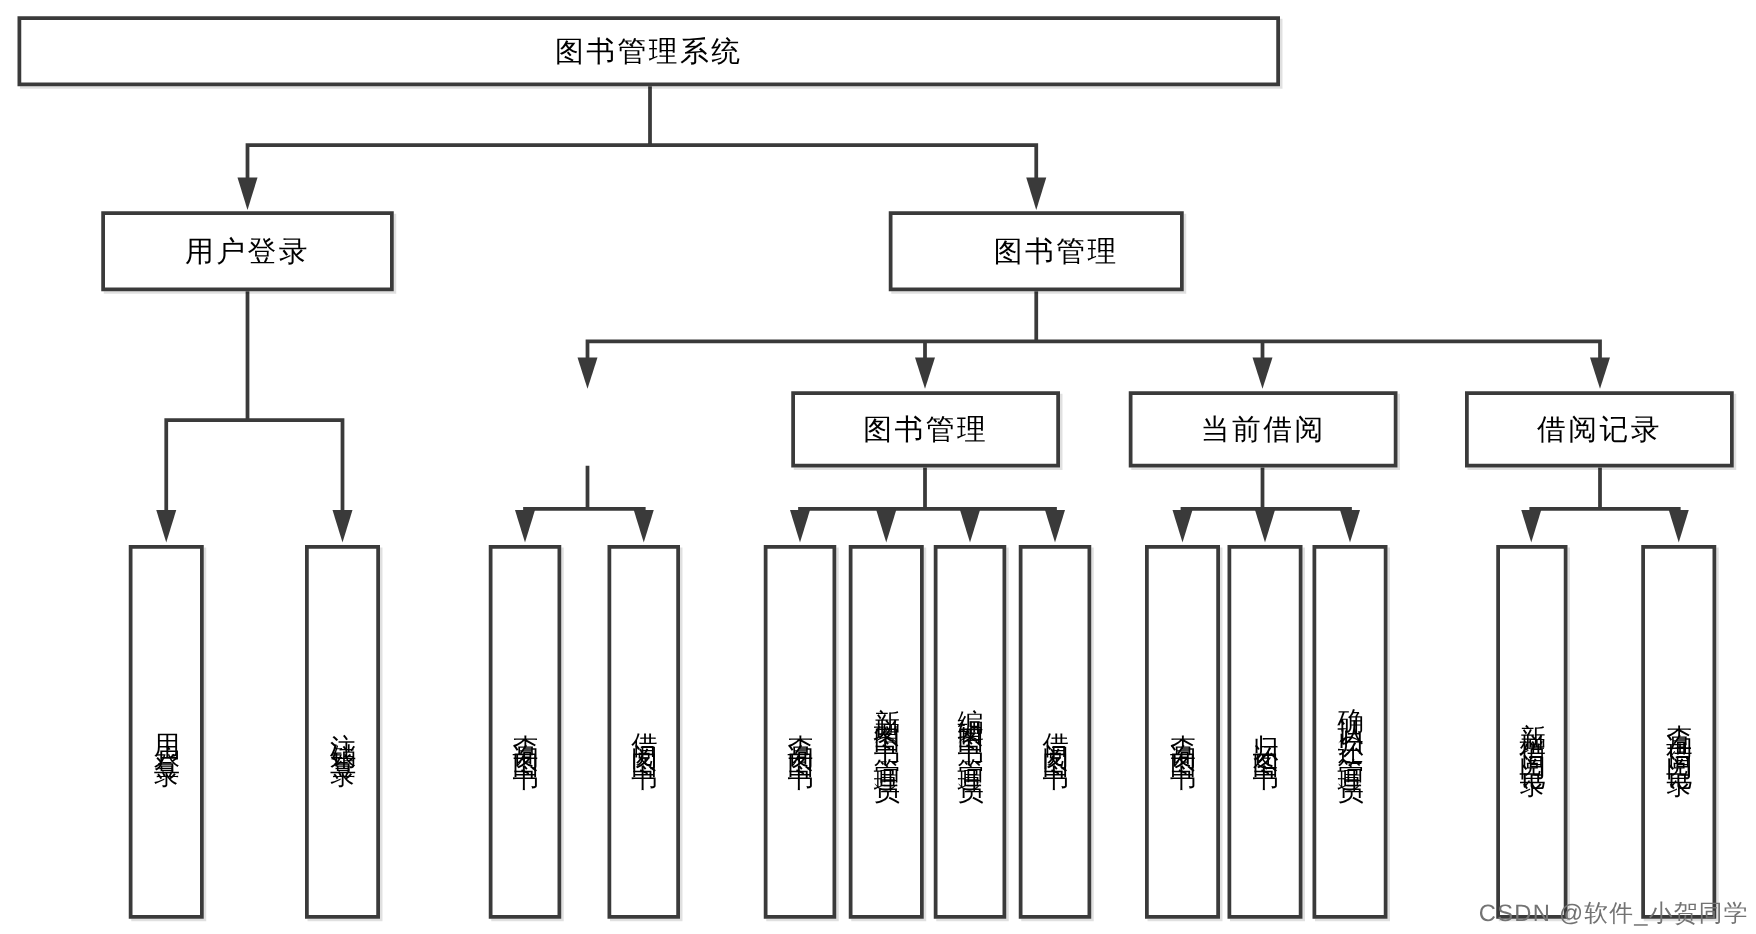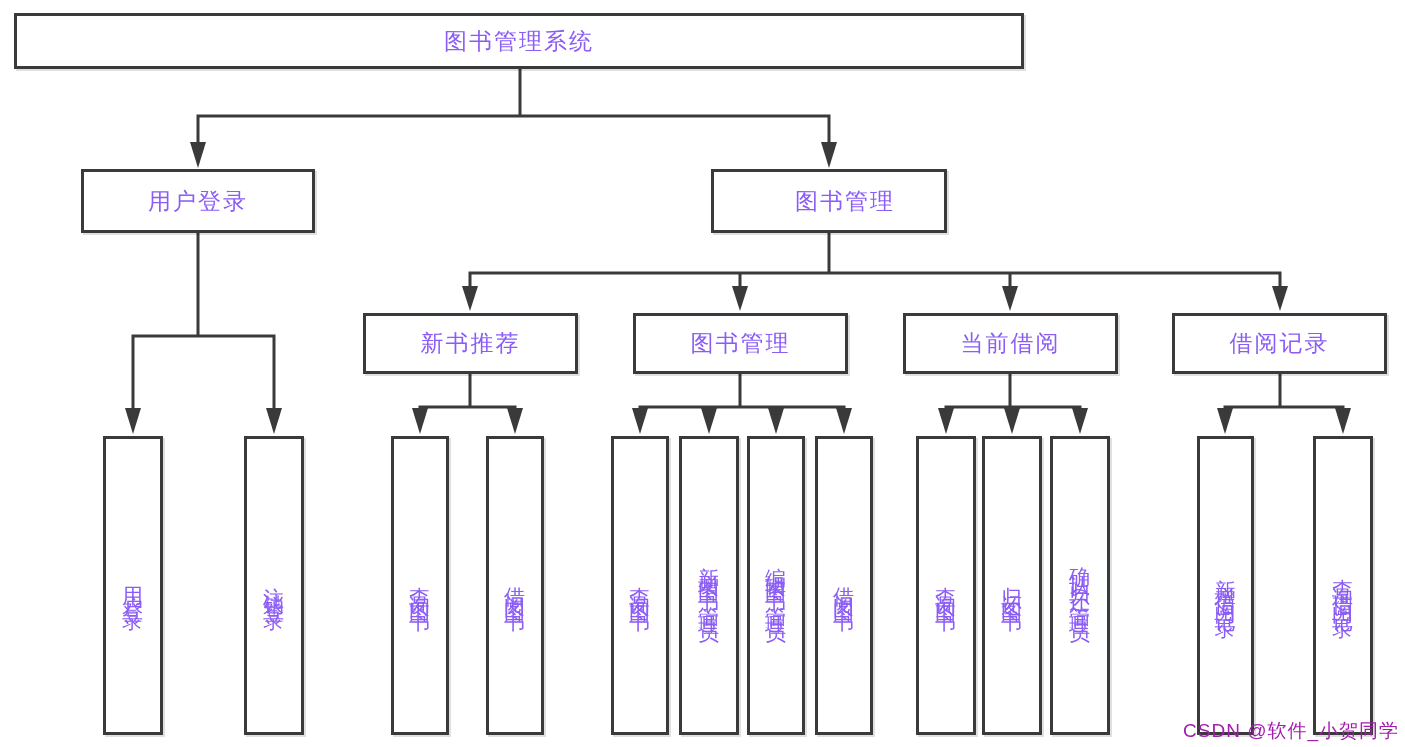--- a/index.html
+++ b/index.html
@@ -13,21 +13,21 @@
   }
   .wires {
     position: absolute;
     left: 0; top: 0;
   }
   .box {
     position: absolute;
     box-sizing: border-box;
     border: 3px solid #3a3a3a;
     background: #ffffff;
-    color: #8b5cf6;
+    color: #000000;
     display: flex;
     align-items: center;
     justify-content: center;
     box-shadow: 2px 2px 0 rgba(0,0,0,0.12);
   }
   .hbox {
     font-size: 23px;
     letter-spacing: 2px;
     white-space: nowrap;
   }
@@ -36,21 +36,21 @@
     font-size: 21px;
     letter-spacing: 8px;
     line-height: 1;
   }
   .watermark {
     position: absolute;
     right: 6px;
     bottom: 3px;
     font-size: 19px;
     letter-spacing: 1px;
-    color: #a21caf;
+    color: #737373;
     white-space: nowrap;
   }
 </style>
 </head>
 <body>
 
 <div class="canvas">
 
   <svg class="wires" width="1405" height="747" viewBox="0 0 1405 747">
 
@@ -100,21 +100,20 @@
       <polygon points="1217,408 1233,408 1225,434" fill="#3a3a3a" stroke="none"></polygon>
       <polygon points="1335,408 1351,408 1343,434" fill="#3a3a3a" stroke="none"></polygon>
     </g>
   </svg>
 
   <div class="box hbox" style="left:14px; top:13px; width:1010px; height:56px;">图书管理系统</div>
 
   <div class="box hbox" style="left:81px; top:169px; width:234px; height:64px;">用户登录</div>
   <div class="box hbox" style="left:711px; top:169px; width:236px; height:64px;padding-left:32px;">图书管理</div>
 
-  <div class="box hbox" style="left:363px; top:313px; width:215px; height:61px;">新书推荐</div>
   <div class="box hbox" style="left:633px; top:313px; width:215px; height:61px;">图书管理</div>
   <div class="box hbox" style="left:903px; top:313px; width:215px; height:61px;text-align:right;">当前借阅</div>
   <div class="box hbox" style="left:1172px; top:313px; width:215px; height:61px;">借阅记录</div>
 
   <div class="box vbox" style="left:103px; top:436px; width:60px; height:299px;">用户登录</div>
   <div class="box vbox" style="left:244px; top:436px; width:60px; height:299px;">注销登录</div>
 
   <div class="box vbox" style="left:391px; top:436px; width:58px; height:299px;">查询图书</div>
   <div class="box vbox" style="left:486px; top:436px; width:58px; height:299px;">借阅图书</div>
 

